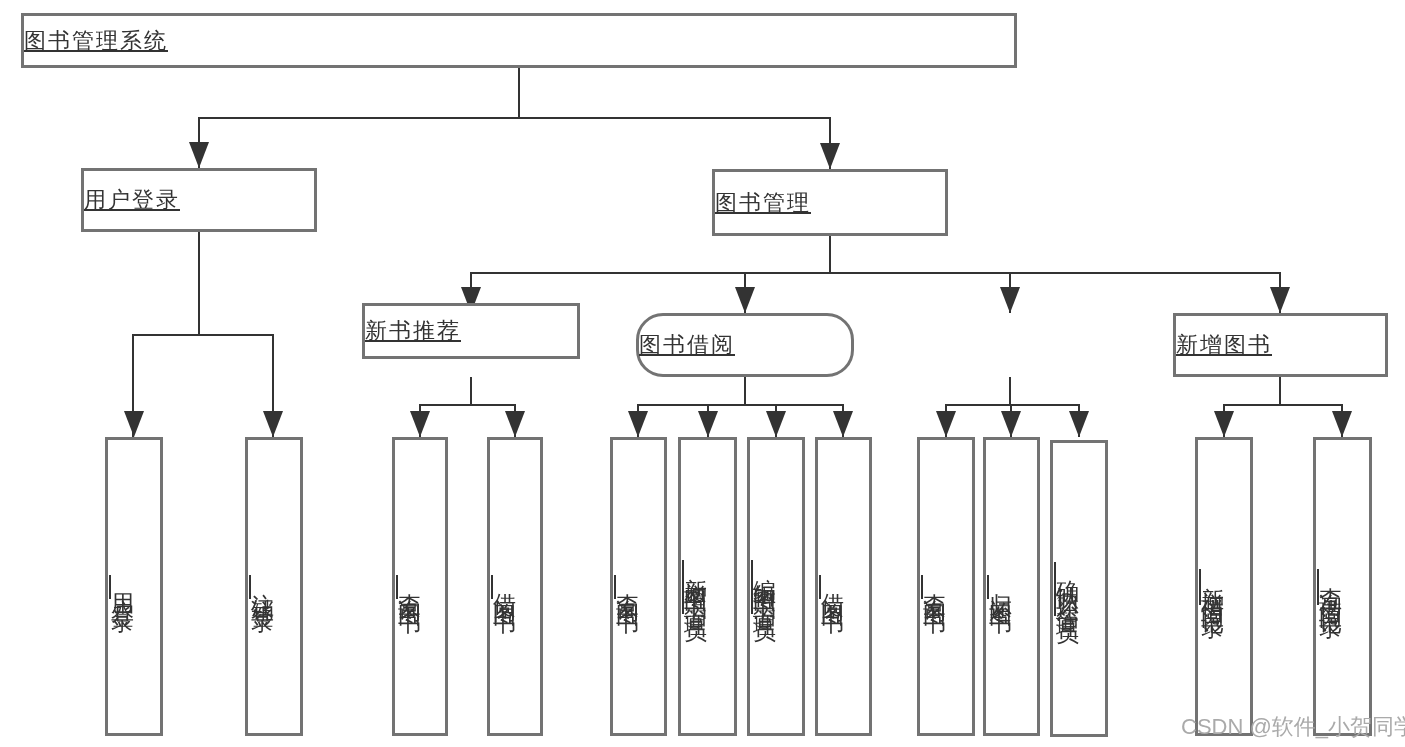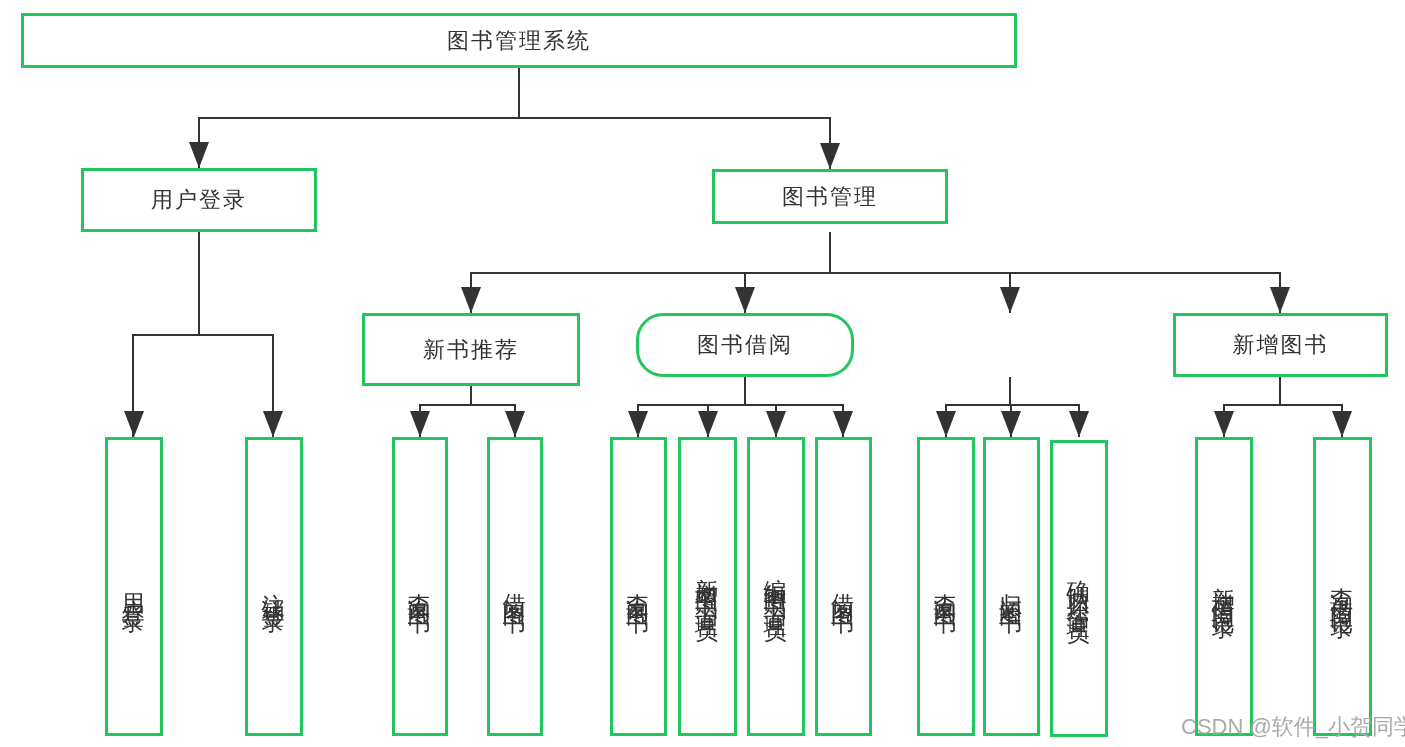--- a/index.html
+++ b/index.html
@@ -8,25 +8,25 @@
     width: 1405px;
     height: 747px;
     background: #ffffff;
     font-family: "Liberation Sans", "DejaVu Sans", sans-serif;
     color: #333333;
     overflow: hidden;
   }
   .box {
     position: absolute;
     box-sizing: border-box;
-    border: 3px solid #22c55e;
+    border: 3px solid #737373;
     background: #ffffff;
     display: flex;
     align-items: center;
-    justify-content: center;
+    text-decoration: underline;
   }
   .box.h span {
     font-size: 22px;
     letter-spacing: 2px;
     white-space: nowrap;
     color: #333333;
   }
   .box.v span {
     writing-mode: vertical-rl;
     text-orientation: mixed;
@@ -121,25 +121,25 @@
   <div class="line" style="left:1341px; top:404px; width:2px; height:33px;"></div>
   <div class="ah" style="left:1332px; top:411px;"></div>
 
   <div class="box h" style="left:21px; top:13px; width:996px; height:55px;">
     <span>图书管理系统</span>
   </div>
 
   <div class="box h" style="left:81px; top:168px; width:236px; height:64px;">
     <span>用户登录</span>
   </div>
-  <div class="box h" style="left:712px; top:169px; width:236px; height:55px;">
+  <div class="box h" style="left:712px; top:169px; width:236px; height:67px;">
     <span>图书管理</span>
   </div>
 
-  <div class="box h" style="left:362px; top:313px; width:218px; height:73px;">
+  <div class="box h" style="left:362px; top:303px; width:218px; height:56px;">
     <span>新书推荐</span>
   </div>
   <div class="box h" style="left:636px; top:313px; width:218px; height:64px;border-radius:27px;">
     <span>图书借阅</span>
   </div>
   <div class="box h" style="left:1173px; top:313px; width:215px; height:64px;">
     <span>新增图书</span>
   </div>
 
   <div class="box v" style="left:105px; top:437px; width:58px; height:299px;">

